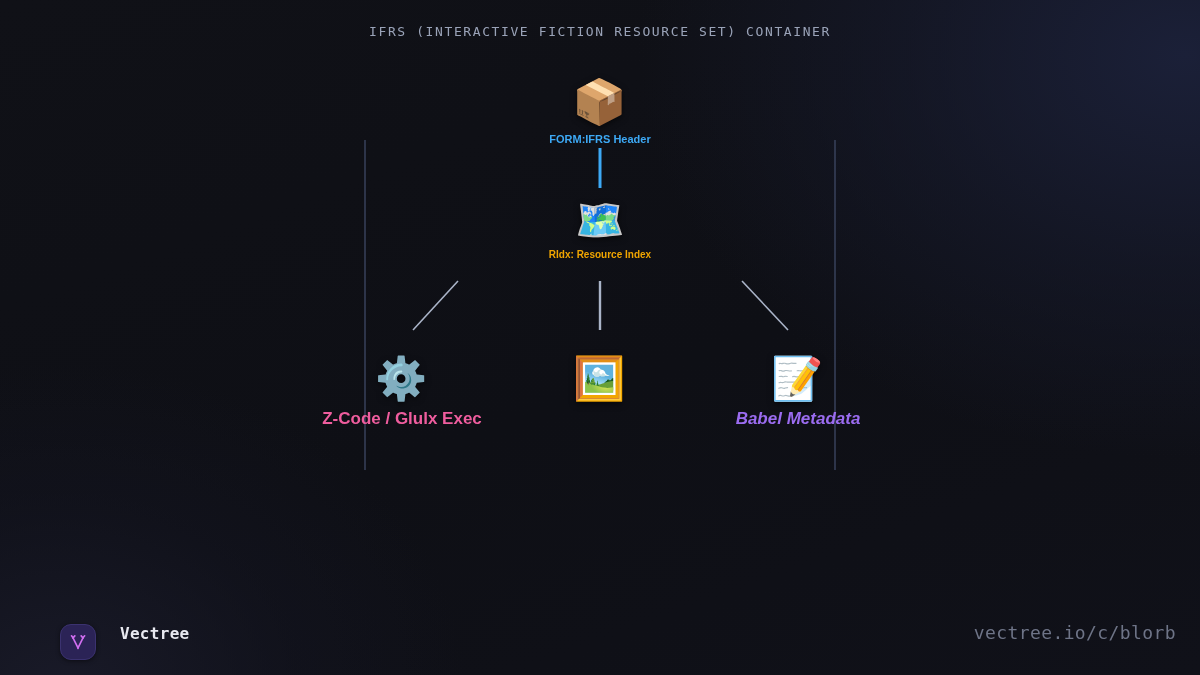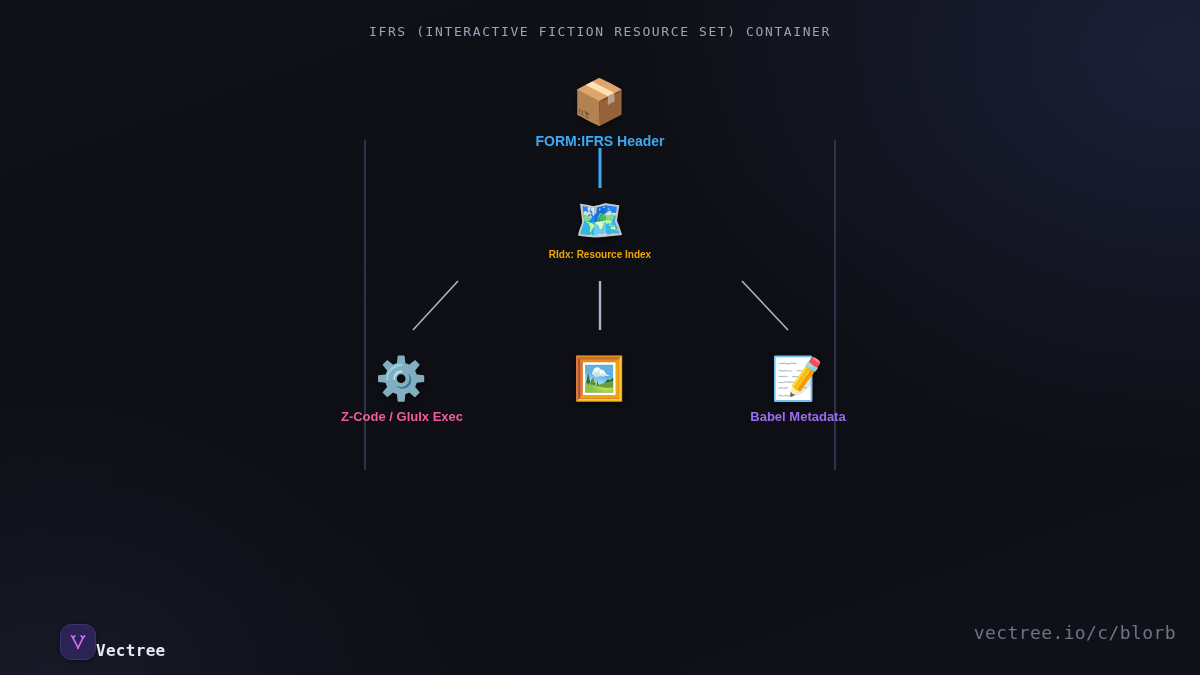--- a/index.html
+++ b/index.html
@@ -69,38 +69,38 @@
   }
   .node .node-label {
     display: block;
     margin-top: 9px;
     font-family: "Liberation Sans", sans-serif;
     font-weight: bold;
     white-space: nowrap;
   }
 
   .node.root .glyph { font-size: 44px; }
-  .node.root .node-label { font-size: 14px; }
+  .node.root .node-label { font-size: 11px; }
 
   .node.level1 .glyph { font-size: 40px; }
   .node.level1 .node-label { font-size: 10px; }
 
   .node.leaf .glyph { font-size: 42px; }
-  .node.leaf .node-label { font-size: 13px; }
+  .node.leaf .node-label { font-size: 17px; }
 
   
   .brand {
     position: absolute;
     left: 24px;
     bottom: 15px;
   }
   .brand-row {
     display: flex;
-    align-items: flex-end;
-    gap: 0;
+    align-items: flex-start;
+    gap: 24px;
     padding-left: 36px;
   }
   .brand-logo {
     width: 34px;
     height: 34px;
     border-radius: 11px;
     background: #2b2356;
     border: 1px solid #3b3270;
     display: flex;
     align-items: center;
@@ -160,21 +160,21 @@
         </div>
         <div class="node leaf" style="left: 402px; top: 358px;">
           <span class="glyph">⚙️</span>
           <span class="node-label" style="color: rgb(239, 93, 158);">Z-Code / Glulx Exec</span>
         </div>
         <div class="node leaf" style="left: 600px; top: 358px;">
           <span class="glyph">🖼️</span>
         </div>
         <div class="node leaf" style="left: 798px; top: 358px;">
           <span class="glyph">📝</span>
-          <span class="node-label" style="color: rgb(155, 108, 240);">Babel Metadata</span>
+          <span class="node-label" style="color: rgb(155, 108, 240); font-style: italic;">Babel Metadata</span>
         </div>
       </div>
   </div>
 
   <div class="brand">
     <div class="brand-row">
       <div class="brand-logo">
         <svg width="20" height="20" viewBox="0 0 24 24" aria-hidden="true">
           <g stroke="#d06ef0" stroke-width="2" stroke-linecap="round" fill="none">
             <path d="M6 7 L12 19 L18 7"></path>

